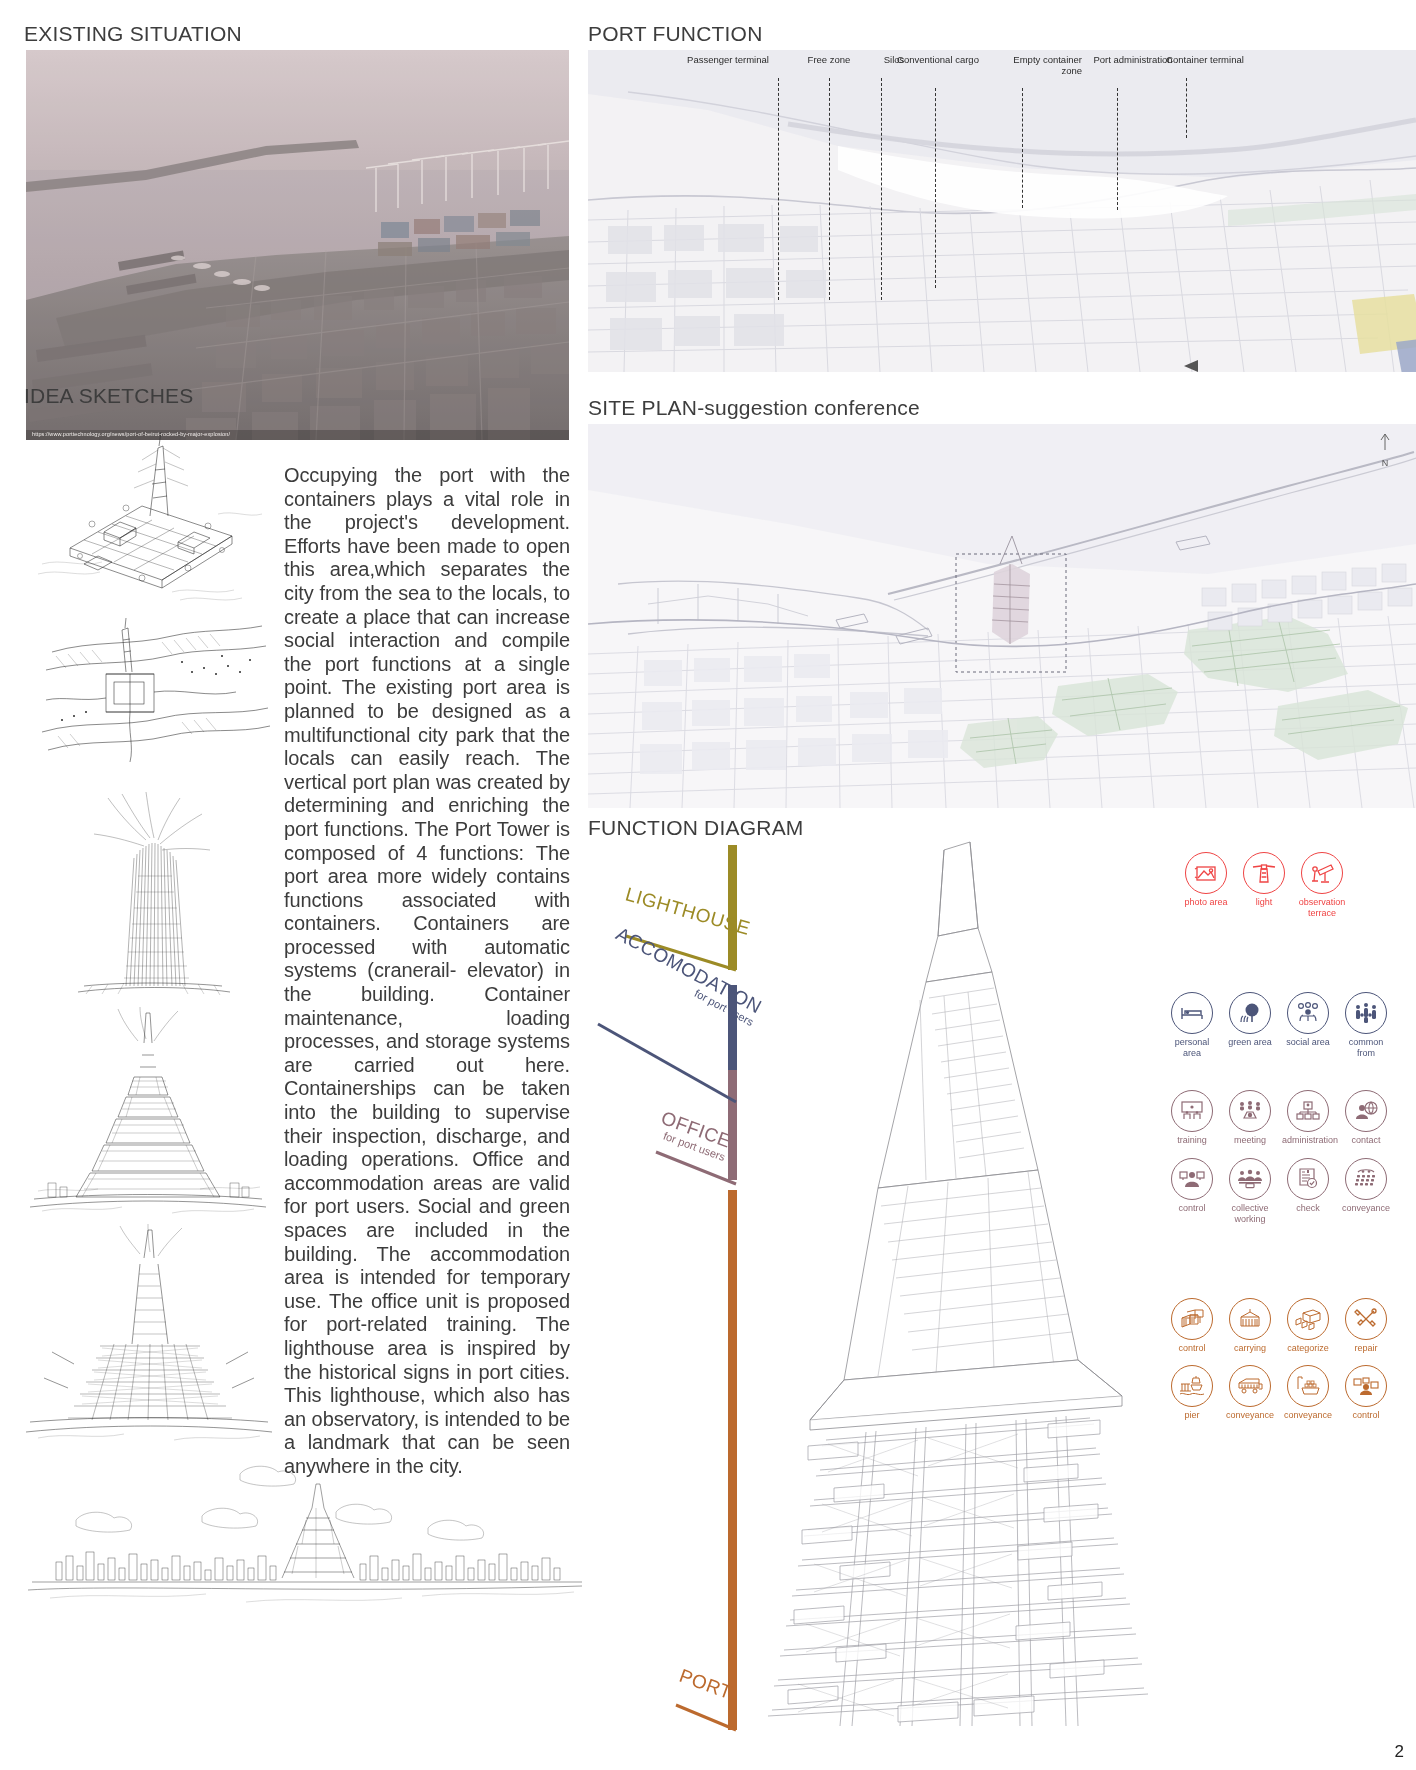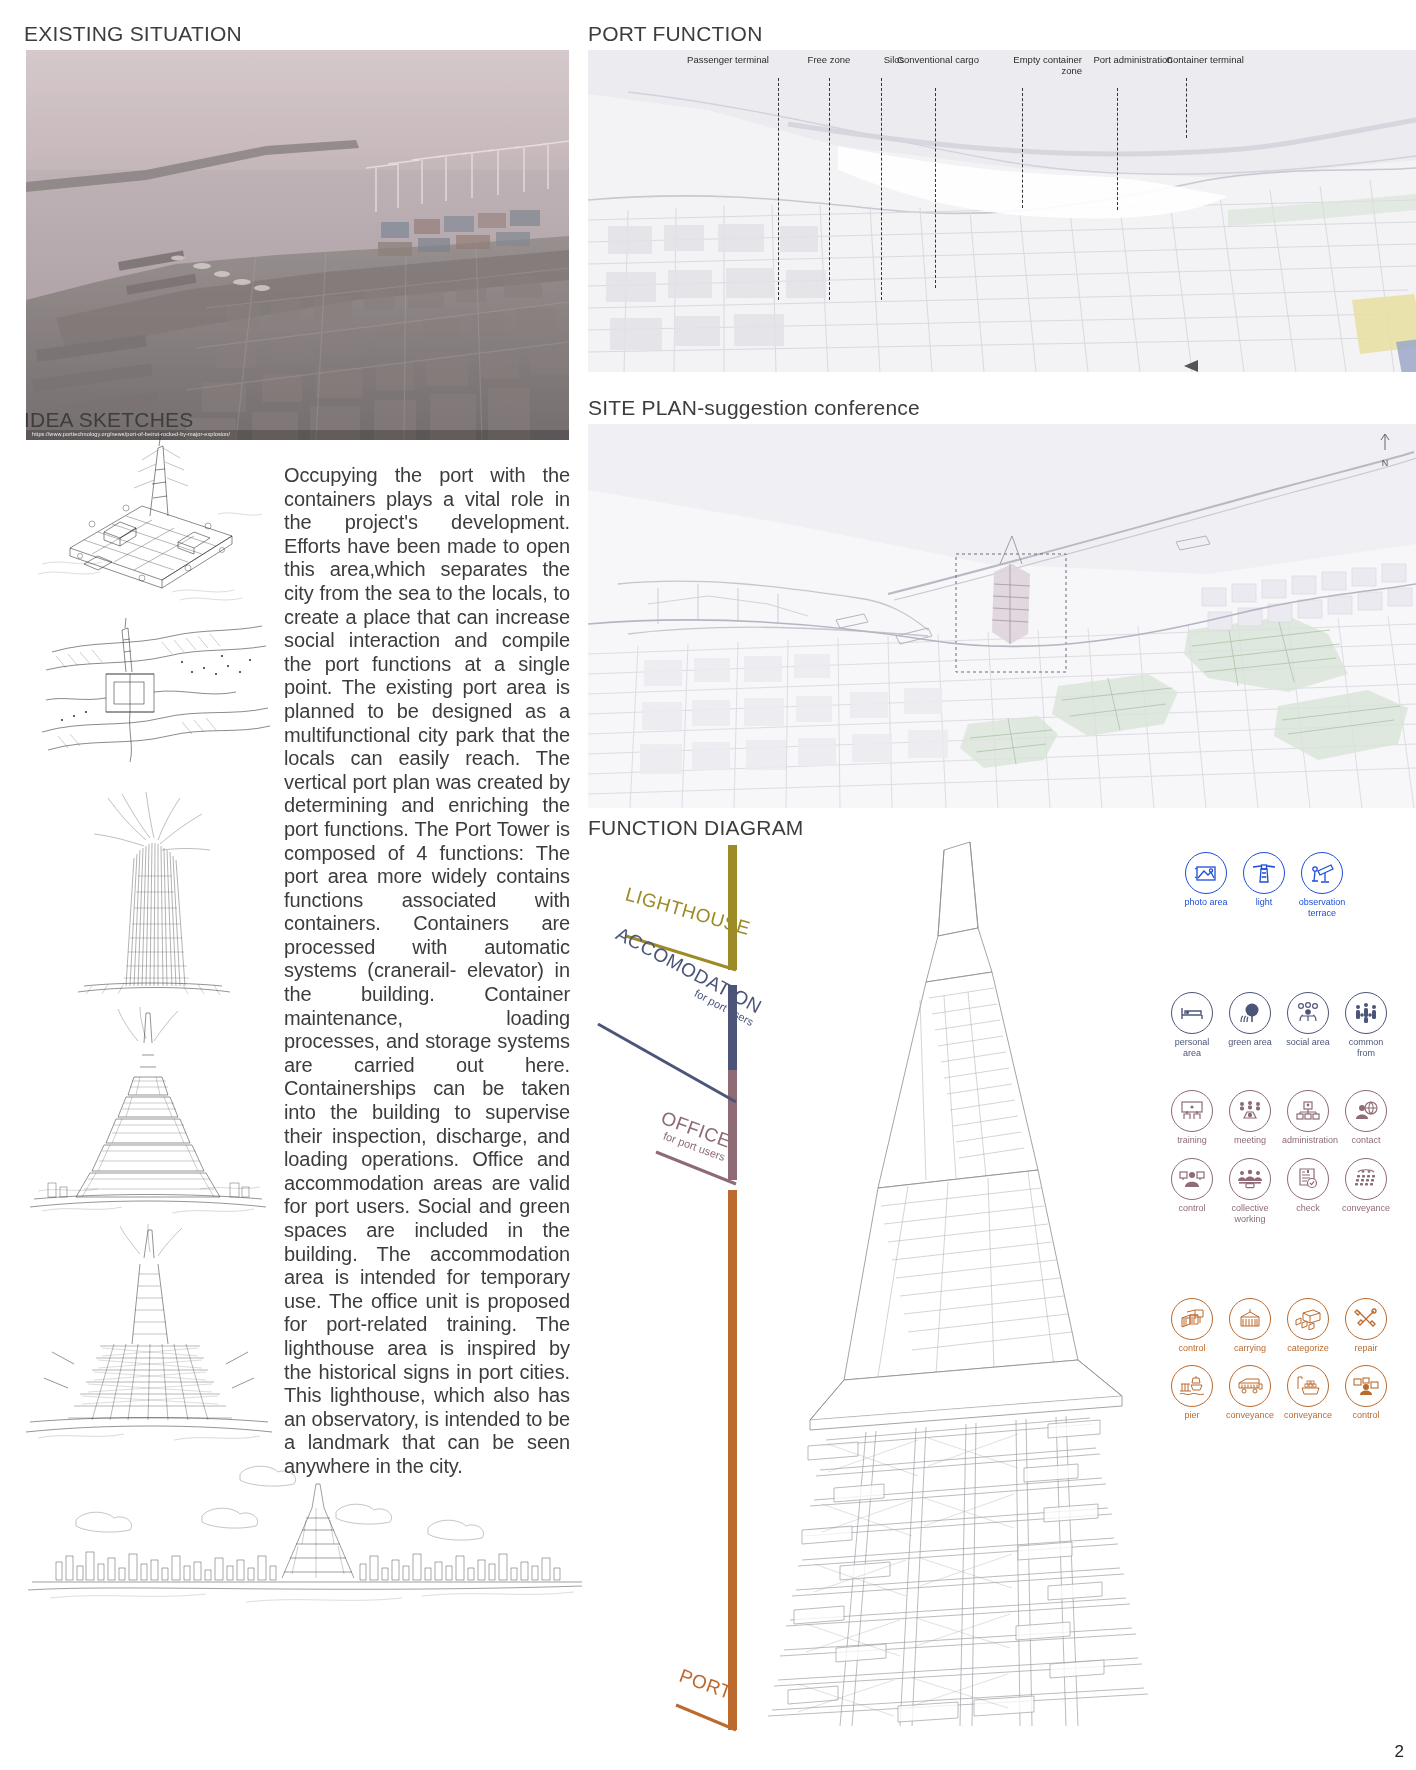--- a/index.html
+++ b/index.html
@@ -50,21 +50,21 @@
     position: absolute;
     font-size: 9.5px; line-height: 11px; text-align: center;
     color: #2c2c2c; width: 90px;
     font-family: "Liberation Sans", sans-serif;
   }
   .pf-leader {
     position: absolute; width: 0; border-left: 1px dashed #333; z-index: 5;
   }
 
   
-  #idea-title { left: 24px; top: 408px; }
+  #idea-title { left: 24px; top: 384px; }
   #sketch-col {
     position: absolute; left: 22px; top: 428px; width: 252px; height: 1320px;
   }
   .sketch-box { position: relative; width: 100%; }
 
   
   #body-text {
     position: absolute; left: 284px; top: 422px; width: 286px;
     font-size: 20px; line-height: 23.6px;
     text-align: justify;
@@ -107,21 +107,21 @@
   .icon-circle {
     width: 42px; height: 42px; border-radius: 50%;
     border: 1.6px solid currentColor;
     margin: 0 auto 3px auto;
     display: flex; align-items: center; justify-content: center;
   }
   .icon-caption {
     font-size: 9px; line-height: 10.5px;
     font-family: "Liberation Sans", sans-serif;
   }
-  .g-gold { color: #1d4ed8; }
+  .g-gold { color: #ef4444; }
   .g-blue { color: #4c5579; }
   .g-mauve { color: #8e6b75; }
   .g-orange { color: #bc6a2e; }
 
   #page-number {
     position: absolute; right: 12px; bottom: 8px;
     font-size: 17px; color: #222;
   }
 
   

